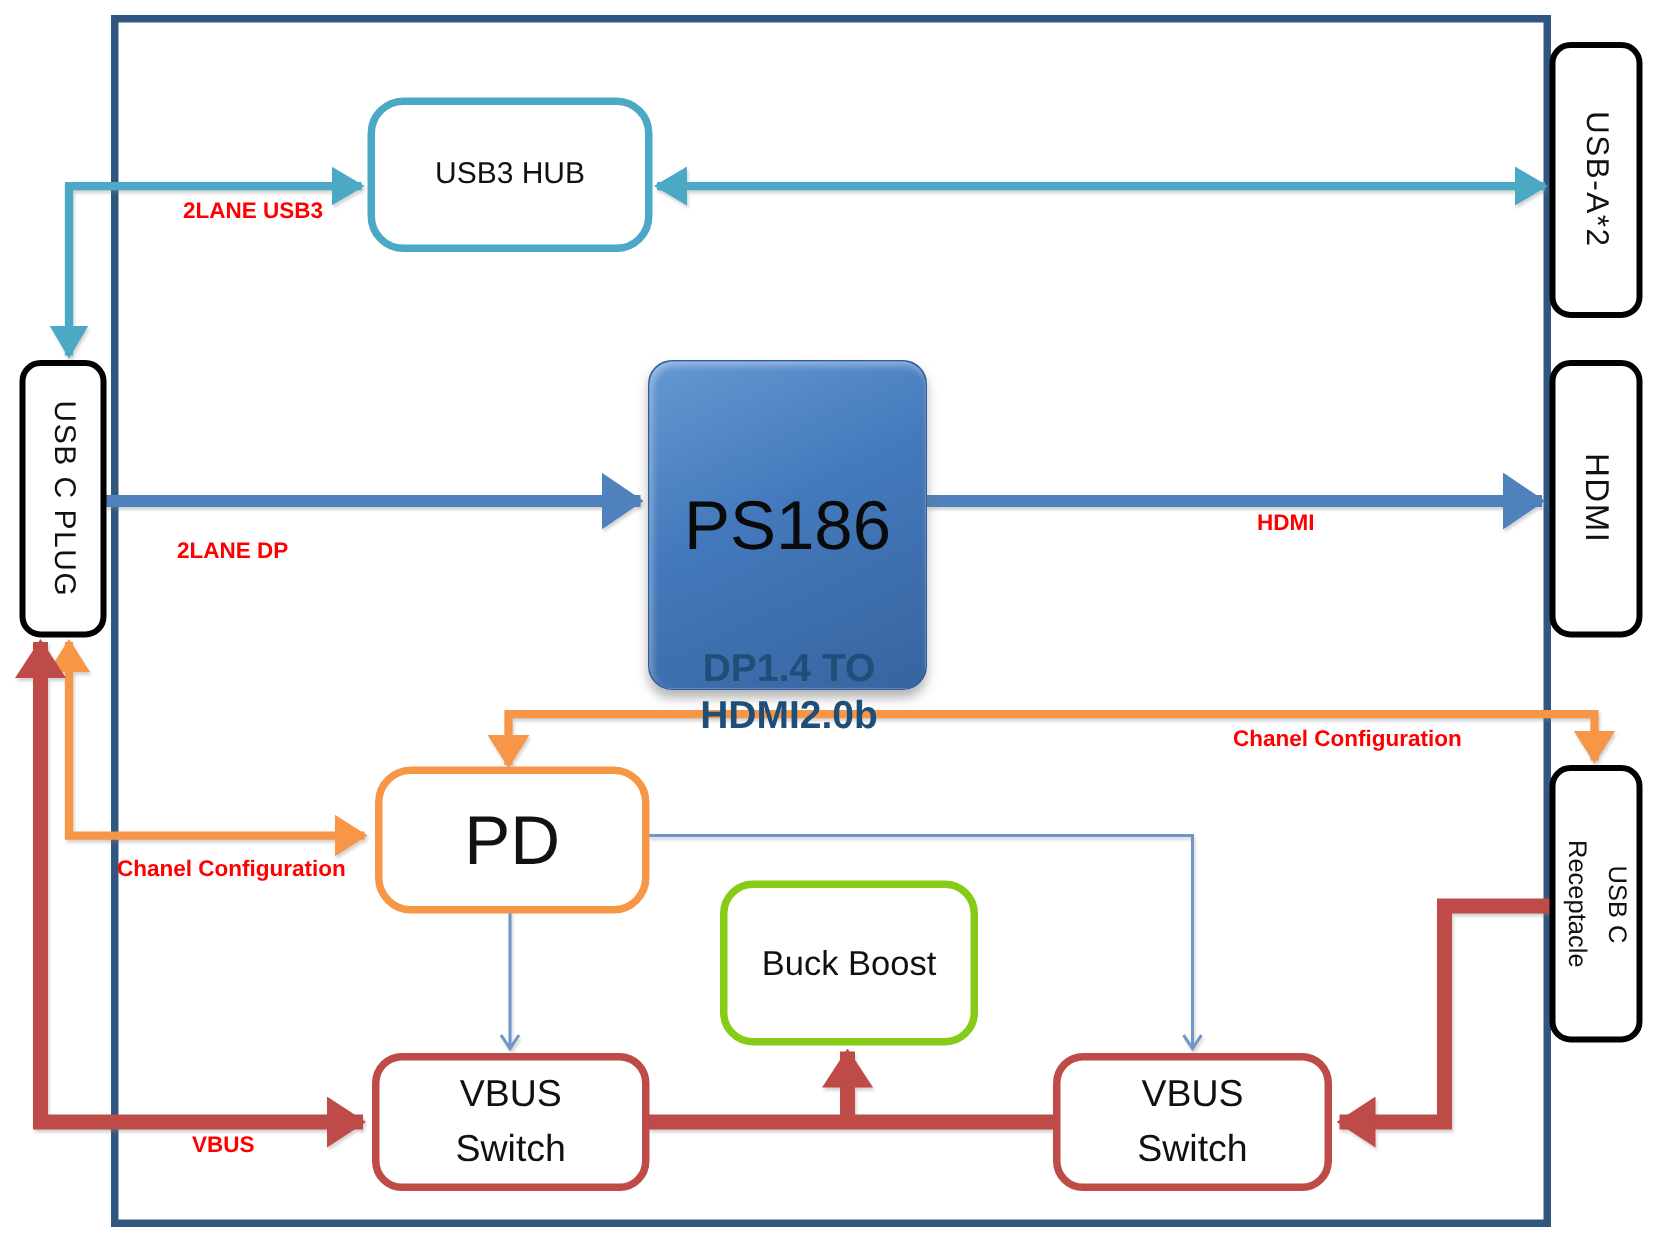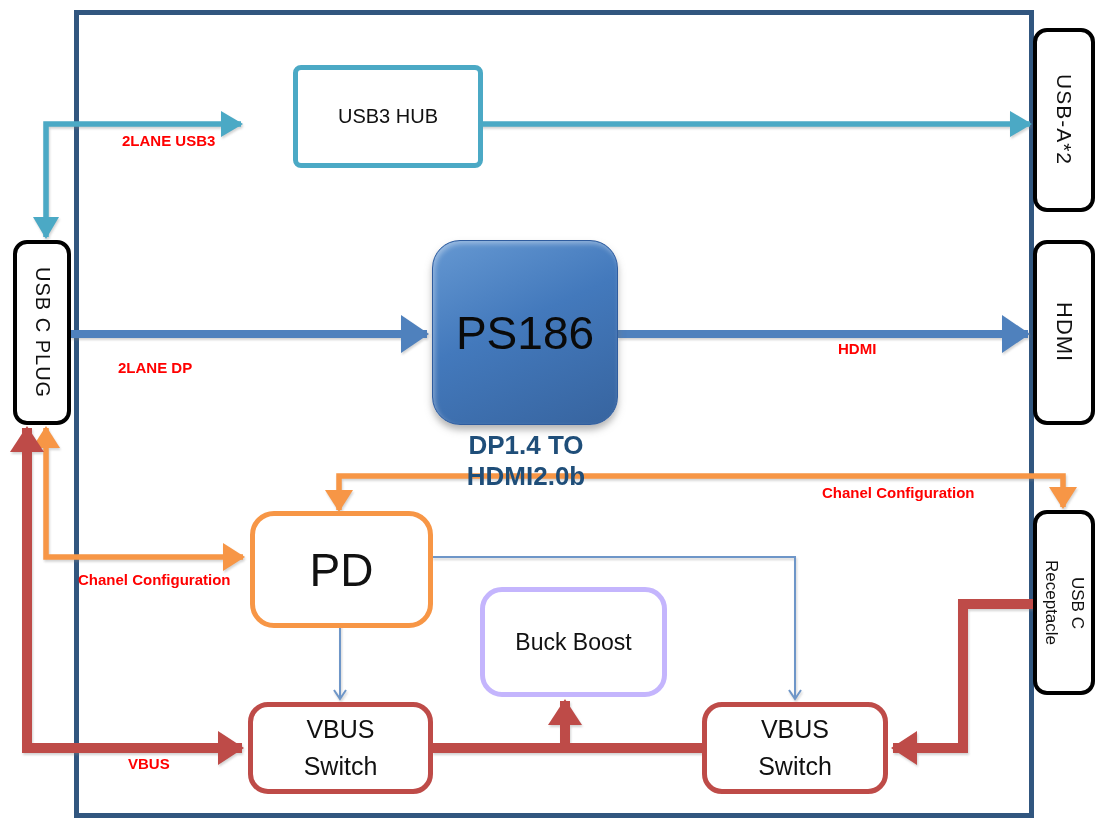--- a/index.html
+++ b/index.html
@@ -17,38 +17,38 @@
     filter:drop-shadow(1px 2px 1px rgba(130,130,130,0.35));}
   
   .block{
     position:absolute;box-sizing:border-box;background:#ffffff;
     display:flex;align-items:center;justify-content:center;
     color:#111111;text-align:center;
   }
   .black-port{border:4px solid #000000;border-radius:14px;}
   .vtext{writing-mode:vertical-rl;text-orientation:mixed;letter-spacing:1px;}
   #usb-c-plug{left:13px;top:240px;width:58px;height:185px;font-size:20px;}
-  #usb3-hub{left:245px;top:65px;width:190px;height:103px;border:5px solid #4BA9C5;border-radius:8px;font-size:20px;margin-left:48px;}
+  #usb3-hub{left:245px;top:65px;width:190px;height:103px;border:5px solid #4BA9C5;border-radius:24px;font-size:20px;}
   #usb-a-x2{left:1033px;top:28px;width:62px;height:184px;font-size:21px;}
   #hdmi{left:1033px;top:240px;width:62px;height:185px;font-size:22px;letter-spacing:2px;}
   #usb-c-receptacle{left:1033px;top:510px;width:62px;height:185px;font-size:17px;}
   #usb-c-receptacle .vcol{writing-mode:vertical-rl;text-orientation:mixed;line-height:1.55;}
   #ps186{
-    left:432px;top:240px;width:186px;height:185px;border-radius:28px;
+    left:432px;top:240px;width:186px;height:220px;border-radius:16px;
     background:linear-gradient(155deg,#6598d2 0%,#4379bc 45%,#37649f 100%);
     border:1px solid #2f5c9e;
     box-shadow:0 5px 7px rgba(110,110,110,0.5), inset 2px 3px 5px rgba(255,255,255,0.35);
     font-size:46px;color:#0a0a0a;
   }
   #ps186-caption{
     position:absolute;left:415px;top:430px;width:222px;text-align:center;
     font-size:26px;font-weight:bold;color:#1F4E79;
   }
-  #pd{left:250px;top:511px;width:183px;height:117px;border:5px solid #F79646;border-radius:24px;font-size:46px;}
-  #buck-boost{left:480px;top:587px;width:187px;height:110px;border:5px solid #c4b5fd;border-radius:22px;
+  #pd{left:250px;top:511px;width:183px;height:98px;border:5px solid #F79646;border-radius:24px;font-size:46px;}
+  #buck-boost{left:480px;top:587px;width:172px;height:110px;border:5px solid #84cc16;border-radius:22px;
     font-size:23px;line-height:34px;}
   .vbus-switch{border:5px solid #BE4B48;border-radius:20px;font-size:25px;line-height:37px;}
   #vbus-switch-left{left:248px;top:702px;width:185px;height:92px;}
   #vbus-switch-right{left:702px;top:702px;width:186px;height:92px;}
   
   .wire-label{position:absolute;color:#FF0000;font-size:15px;font-weight:600;white-space:nowrap;}
   #lbl-lane-usb3{left:122px;top:132px;text-align:right;}
   #lbl-lane-dp{left:118px;top:359px;}
   #lbl-tmds{left:838px;top:340px;}
   #lbl-chanel-left{left:78px;top:571px;}

